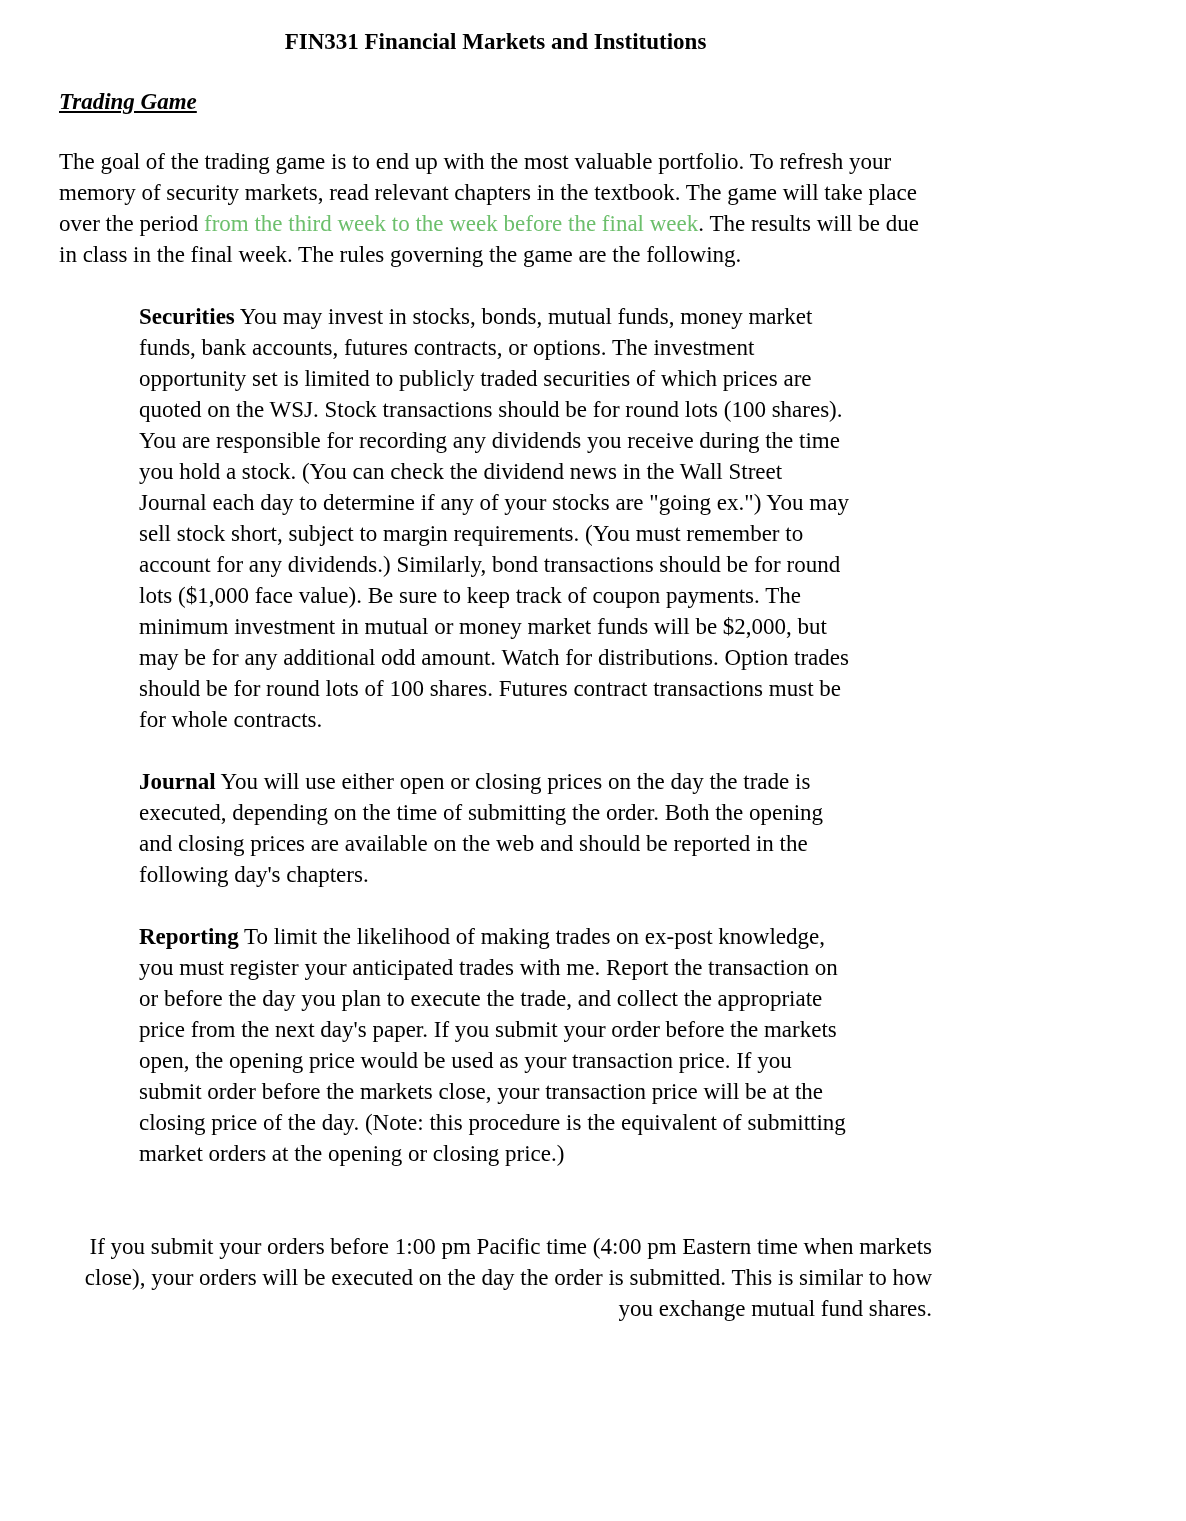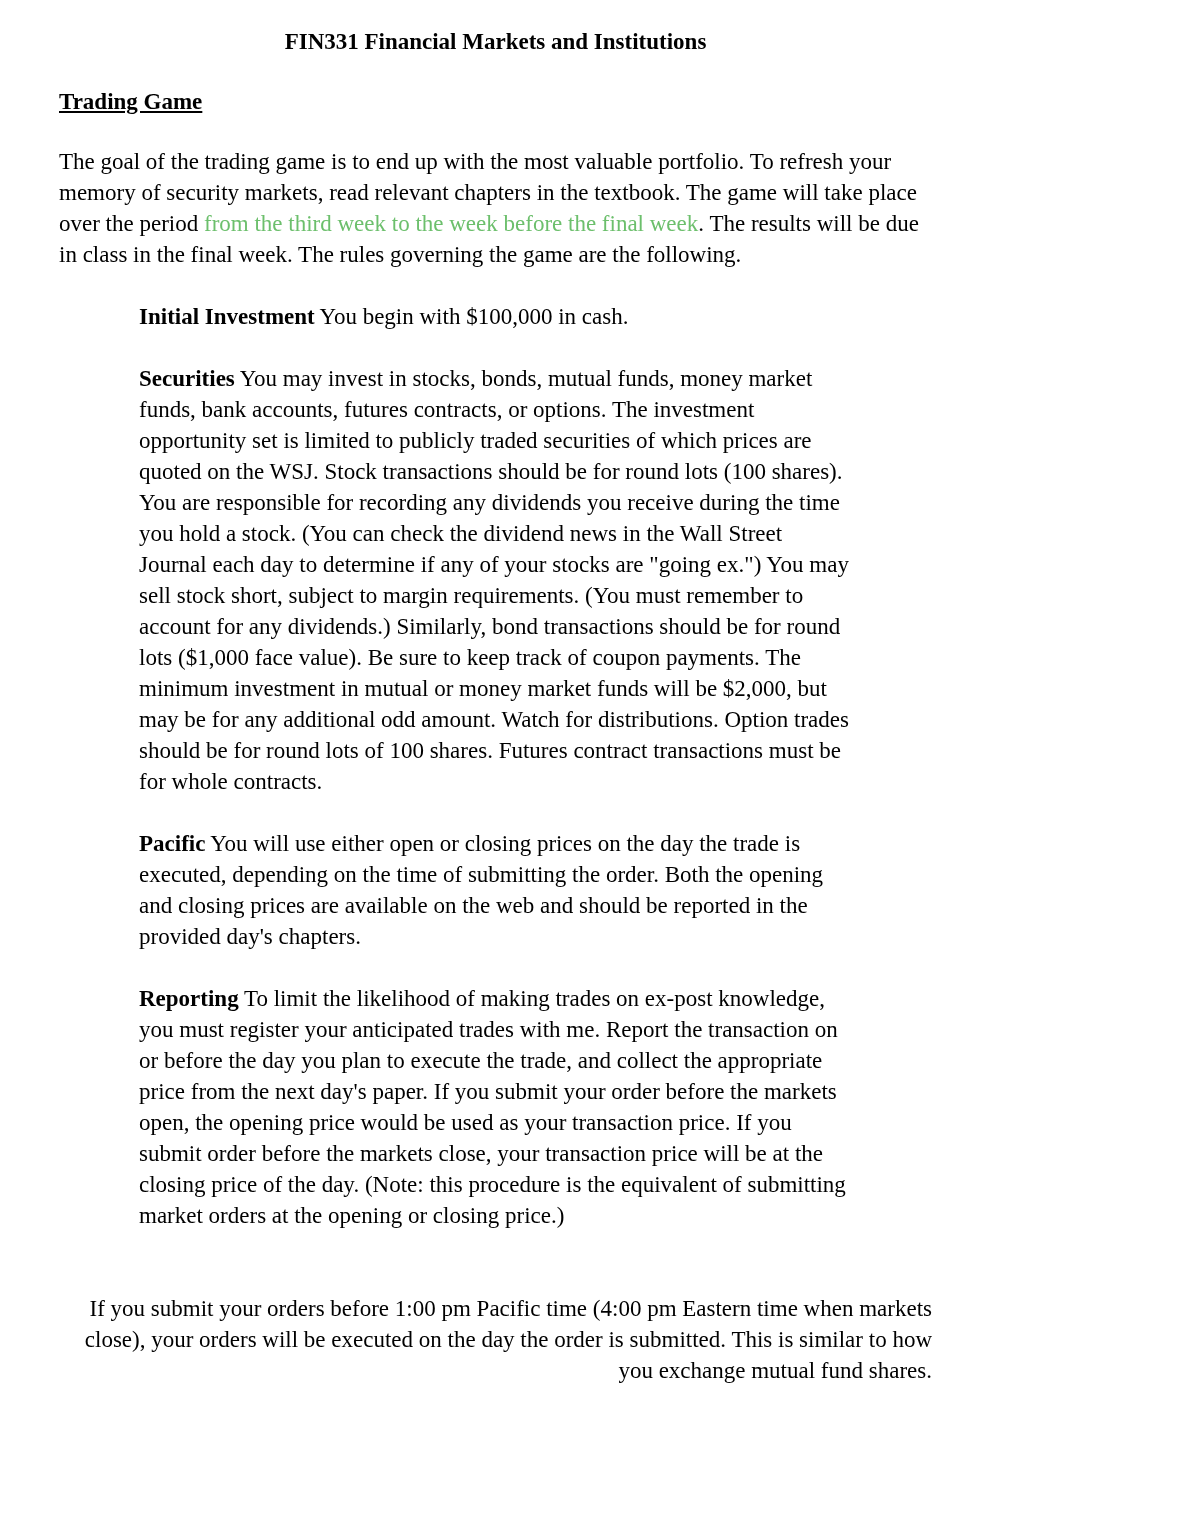--- a/index.html
+++ b/index.html
@@ -23,21 +23,21 @@
     font-size: 23px;
     font-weight: bold;
     text-align: center;
     margin-bottom: 29px;
   }
   .doc-heading {
     font-size: 23px;
     font-weight: bold;
     margin-bottom: 29px;
   }
-  .doc-heading .heading-text { text-decoration: underline; }
+  .doc-heading .heading-text { text-decoration: underline; font-style: italic; }
   .para { margin-bottom: 31px; }
   .para.indent-both { margin-left: 80px; margin-right: 78px; }
   .para.indent-left { margin-left: 80px; }
   .para.gap-before { margin-top: 62px; text-align: right; }
   .b { font-weight: bold; }
   .u { }
   .c-highlight_green { color: var(--highlight-green, #6CBF6C); }
 </style>
 </head>
 <body>
@@ -45,24 +45,23 @@
 <div class="page">
 
   <h1 class="doc-title">FIN331 Financial Markets and Institutions</h1>
 
   <h2 class="doc-heading">
     <span class="heading-text">Trading Game</span>
   </h2>
 
   <p class="para"><span>The goal of the trading game is to end up with the most valuable portfolio.  To refresh your memory of security markets, read relevant chapters in the textbook.  The game will take place over the period </span><span class="c-highlight_green">from the third week to the week before the final week</span><span>.  The results will be due in class in the final week.  The rules governing the game are the following.</span></p>
 
-  <p class="para indent-both"><span class="b">Initial Investment</span><span>  You begin with $100,000 in cash.</span></p>
 
   <p class="para indent-both"><span class="b">Securities</span><span>  You may invest in stocks, bonds, mutual funds, money market funds, bank accounts, futures contracts, or options.  The investment opportunity set is limited to publicly traded securities of which prices are quoted on the WSJ.  Stock transactions should be for round lots (100 shares).  You are responsible for recording any dividends you receive during the time you hold a stock.  (You can check the dividend news in the </span><span class="u">Wall Street Journal</span><span> each day to determine if any of your stocks are "going ex.")  You may sell stock short, subject to margin requirements.  (You must remember to account for any dividends.)  Similarly, bond transactions should be for round lots ($1,000 face value).  Be sure to keep track of coupon payments.  The minimum investment in mutual or money market funds will be $2,000, but may be for any additional odd amount.  Watch for distributions.  Option trades should be for round lots of 100 shares.  Futures contract transactions must be for whole contracts.</span></p>
 
-  <p class="para indent-both"><span class="b">Pacific</span><span> You will use either open or closing prices on the day the trade is executed, depending on the time of submitting the order.  Both the opening and closing prices are available on the web and should be reported in the </span><span class="u">provided</span><span> day's chapters.</span></p>
+  <p class="para indent-both"><span class="b">Journal</span><span> You will use either open or closing prices on the day the trade is executed, depending on the time of submitting the order.  Both the opening and closing prices are available on the web and should be reported in the </span><span class="u">following</span><span> day's chapters.</span></p>
 
   <p class="para indent-both"><span class="b">Reporting</span><span>  To limit the likelihood of making trades on ex-post knowledge, you must register your anticipated trades with me.  Report the transaction </span><span class="u">on or before the day you plan to execute the trade</span><span>, and collect the appropriate price from the next day's paper.  </span><span class="u">If you submit your order before the markets open, the opening price would be used as your transaction price.  If you submit order before the markets close, your transaction price will be at the closing price of the day.</span><span> (Note: this procedure is the equivalent of submitting market orders at the opening or closing price.)</span></p>
 
   <p class="para gap-before"><span>If you submit your orders before 1:00 pm Pacific time (4:00 pm Eastern time when markets close), your orders will be executed on the day the order is submitted.  This is similar to how you exchange mutual fund shares.</span></p>
 
 
 </div>
 
 </body></html>

